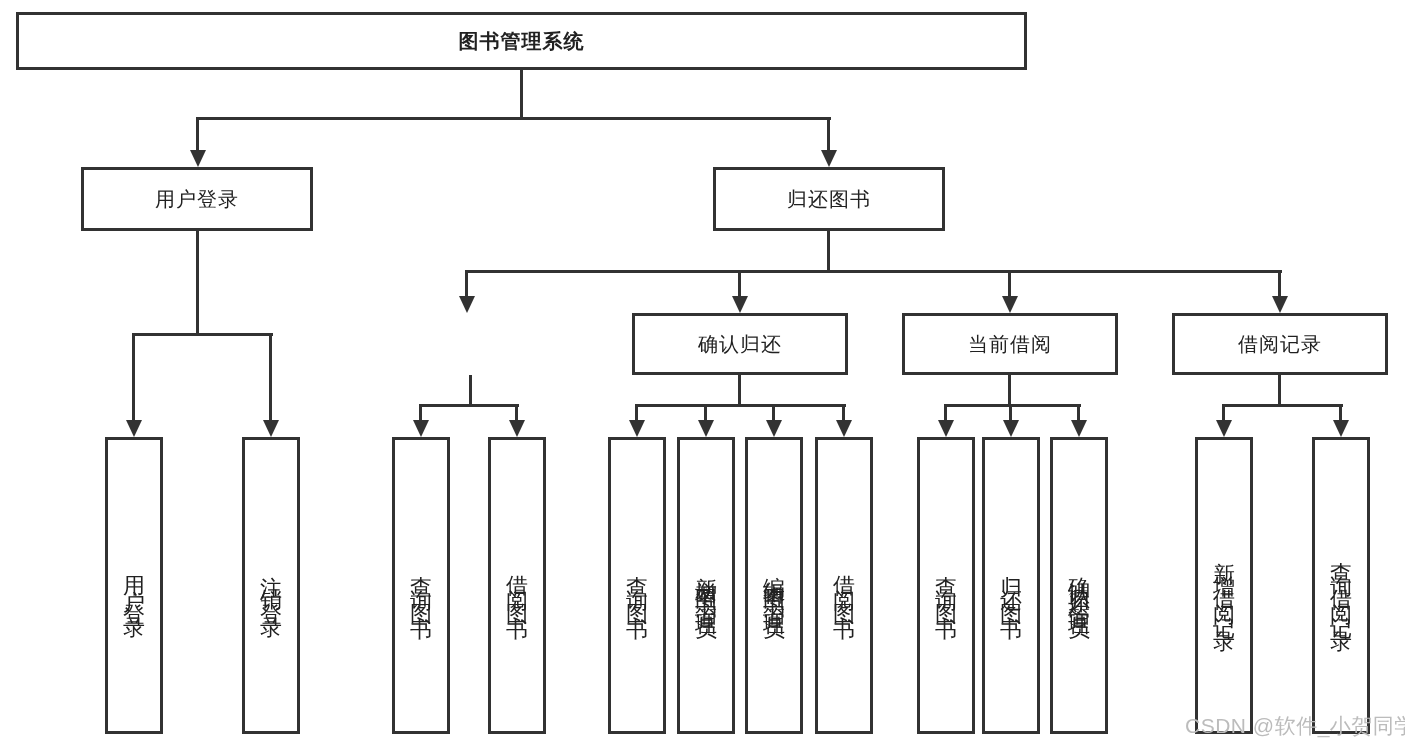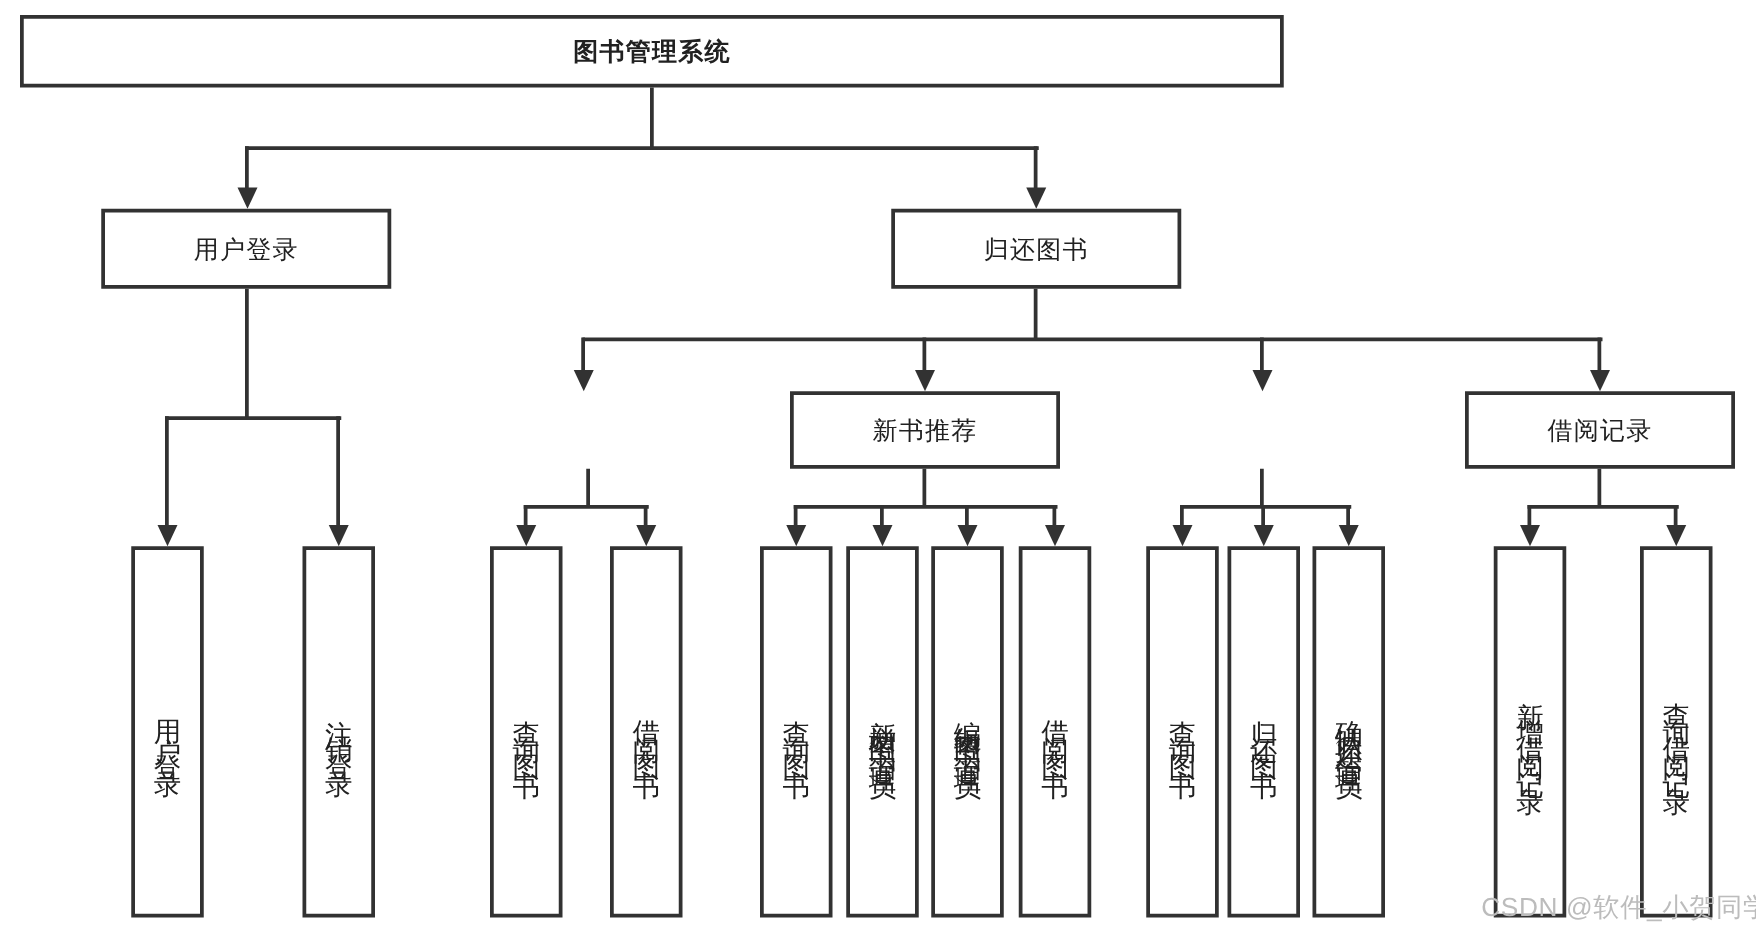--- a/index.html
+++ b/index.html
@@ -96,21 +96,24 @@
   <div class="ln v" style="left:465px;top:270px;height:28px;"></div>
   <div class="ah" style="left:459px;top:296px;"></div>
   <div class="ln v" style="left:738px;top:270px;height:28px;"></div>
   <div class="ah" style="left:732px;top:296px;"></div>
   <div class="ln v" style="left:1008px;top:270px;height:28px;"></div>
   <div class="ah" style="left:1002px;top:296px;"></div>
   <div class="ln v" style="left:1278px;top:270px;height:28px;"></div>
   <div class="ah" style="left:1272px;top:296px;"></div>
 
   <div class="box" style="left:632px;top:313px;width:216px;height:62px;">
-    <span>新书推荐</span>
+    <span>确认归还</span>
+  </div>
+  <div class="box" style="left:902px;top:313px;width:216px;height:62px;">
+    <span>当前借阅</span>
   </div>
   <div class="box" style="left:1172px;top:313px;width:216px;height:62px;text-align:center;">
     <span>借阅记录</span>
   </div>
 
   <div class="ln v" style="left:469px;top:375px;height:31px;"></div>
   <div class="ln h" style="left:419px;top:404px;width:100px;"></div>
   <div class="ln v" style="left:419px;top:404px;height:18px;"></div>
   <div class="ah" style="left:413px;top:420px;"></div>
   <div class="ln v" style="left:515px;top:404px;height:18px;"></div>

